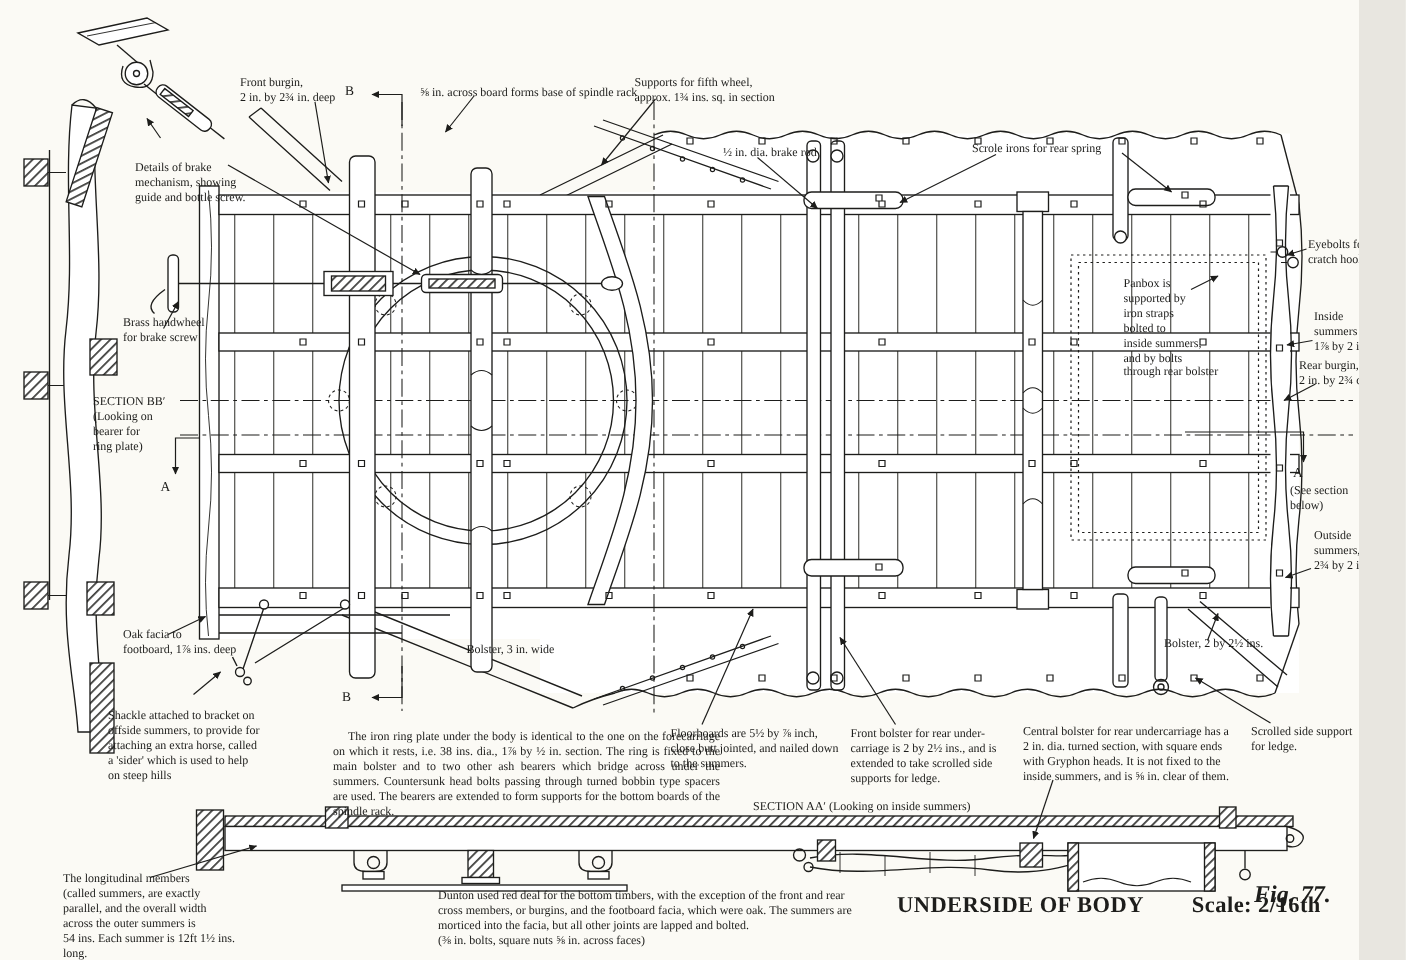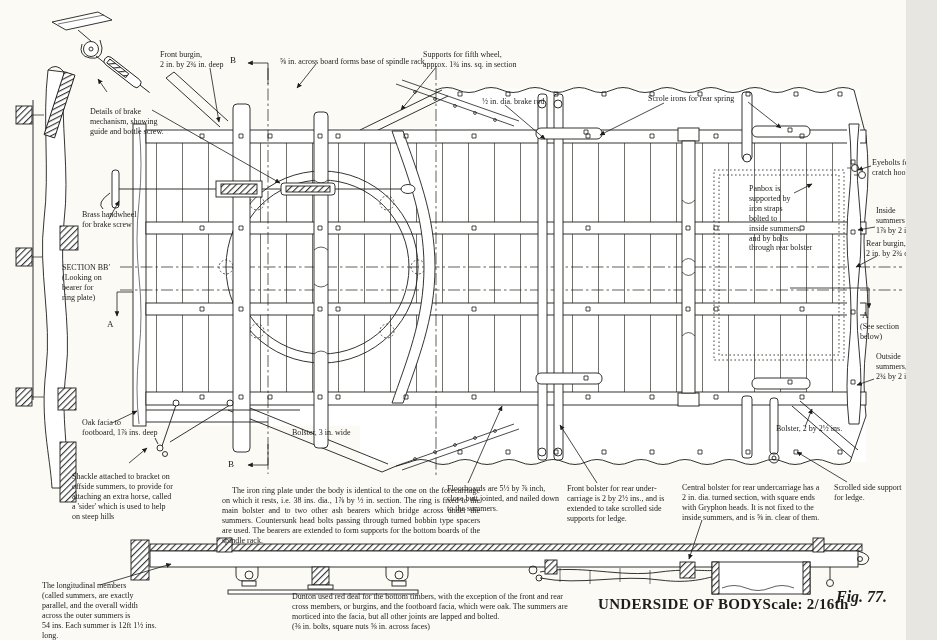--- a/index.html
+++ b/index.html
@@ -3,21 +3,21 @@
 <meta charset="utf-8">
 <style>
   html,body{margin:0;padding:0;background:#e8e6e0;}
   .page{position:relative;width:874px;height:640px;background:#fbfaf5;overflow:hidden;
         font-family:"Liberation Serif",serif;color:#1d1d1b;padding-left:32px;}
   .page svg.drawing{position:absolute;left:0;top:0;}
   .lbl{position:absolute;font-size:8px;line-height:1.24;white-space:pre-line;color:#1d1d1b;}
   .para{white-space:normal;text-align:justify;margin-left:30px;}
   .indent{text-indent:10px;}
   .marker{position:absolute;font-size:9px;color:#1d1d1b;}
-  .title-row{position:absolute;left:598px;top:596px;display:flex;
+  .title-row{position:absolute;left:598px;top:596px;display:flex;gap:32px;
              font-weight:bold;font-size:15px;letter-spacing:.3px;}
   .fig{position:absolute;left:836px;top:588px;font-style:italic;font-weight:bold;font-size:16px;}
 </style>
 </head>
 <body>
 
 <div class="page">
 
 <svg class="drawing" width="937" height="640" viewBox="0 0 937 640">
   <defs>
@@ -316,41 +316,42 @@
 (Looking on
 bearer for
 ring plate)</div>
 <div class="lbl" style="left:860px;top:322px;width:70px">(See section
 below)</div>
 <div class="lbl" style="left:876px;top:352px;width:58px">Outside
 summers,
 2¾ by 2 ins.</div>
 <div class="lbl" style="left:82px;top:418px;width:108px">Oak facia to
 footboard, 1⅞ ins. deep</div>
-<div class="lbl" style="left:292px;top:428px;width:110px">Bolster, 3 in. wide</div>
+<div class="lbl" style="left:311px;top:428px;width:110px">Bolster, 3 in. wide</div>
 <div class="lbl" style="left:776px;top:424px;width:120px">Bolster, 2 by 2½ ins.</div>
 <div class="lbl" style="left:72px;top:472px;width:172px">Shackle attached to bracket on
 offside summers, to provide for
 attaching an extra horse, called
 a 'sider' which is used to help
 on steep hills</div>
 <div class="lbl para indent" style="left:192px;top:486px;width:258px">The iron ring plate under the body is identical to the one on the forecarriage on which it rests, i.e. 38 ins. dia., 1⅞ by ½ in. section.  The ring is fixed to the main bolster and to two other ash bearers which bridge across under the summers. Countersunk head bolts passing through turned bobbin type spacers are used. The bearers are extended to form supports for the bottom boards of the spindle rack.</div>
 <div class="lbl" style="left:447px;top:484px;width:172px">Floorboards are 5½ by ⅞ inch,
 close butt jointed, and nailed down
 to the summers.</div>
 <div class="lbl" style="left:567px;top:484px;width:162px">Front bolster for rear under-
 carriage is 2 by 2½ ins., and is
 extended to take scrolled side
 supports for ledge.</div>
 <div class="lbl" style="left:682px;top:483px;width:232px">Central bolster for rear undercarriage has a
 2 in. dia. turned section, with square ends
 with Gryphon heads.  It is not fixed to the
 inside summers, and is ⅝ in. clear of them.</div>
 <div class="lbl" style="left:834px;top:483px;width:98px">Scrolled side support
 for ledge.</div>
+<div class="lbl" style="left:502px;top:533px;width:260px">SECTION AA′ (Looking on inside summers)</div>
 <div class="lbl" style="left:42px;top:581px;width:165px">The longitudinal members
 (called summers, are exactly
 parallel, and the overall width
 across the outer summers is
 54 ins. Each summer is 12ft 1½ ins.
 long.</div>
 <div class="lbl" style="left:292px;top:592px;width:440px">Dunton used red deal for the bottom timbers, with the exception of the front and rear
 cross members, or burgins, and the footboard facia, which were oak.  The summers are
 morticed into the facia, but all other joints are lapped and bolted.
 (⅜ in. bolts, square nuts ⅝ in. across faces)</div>

